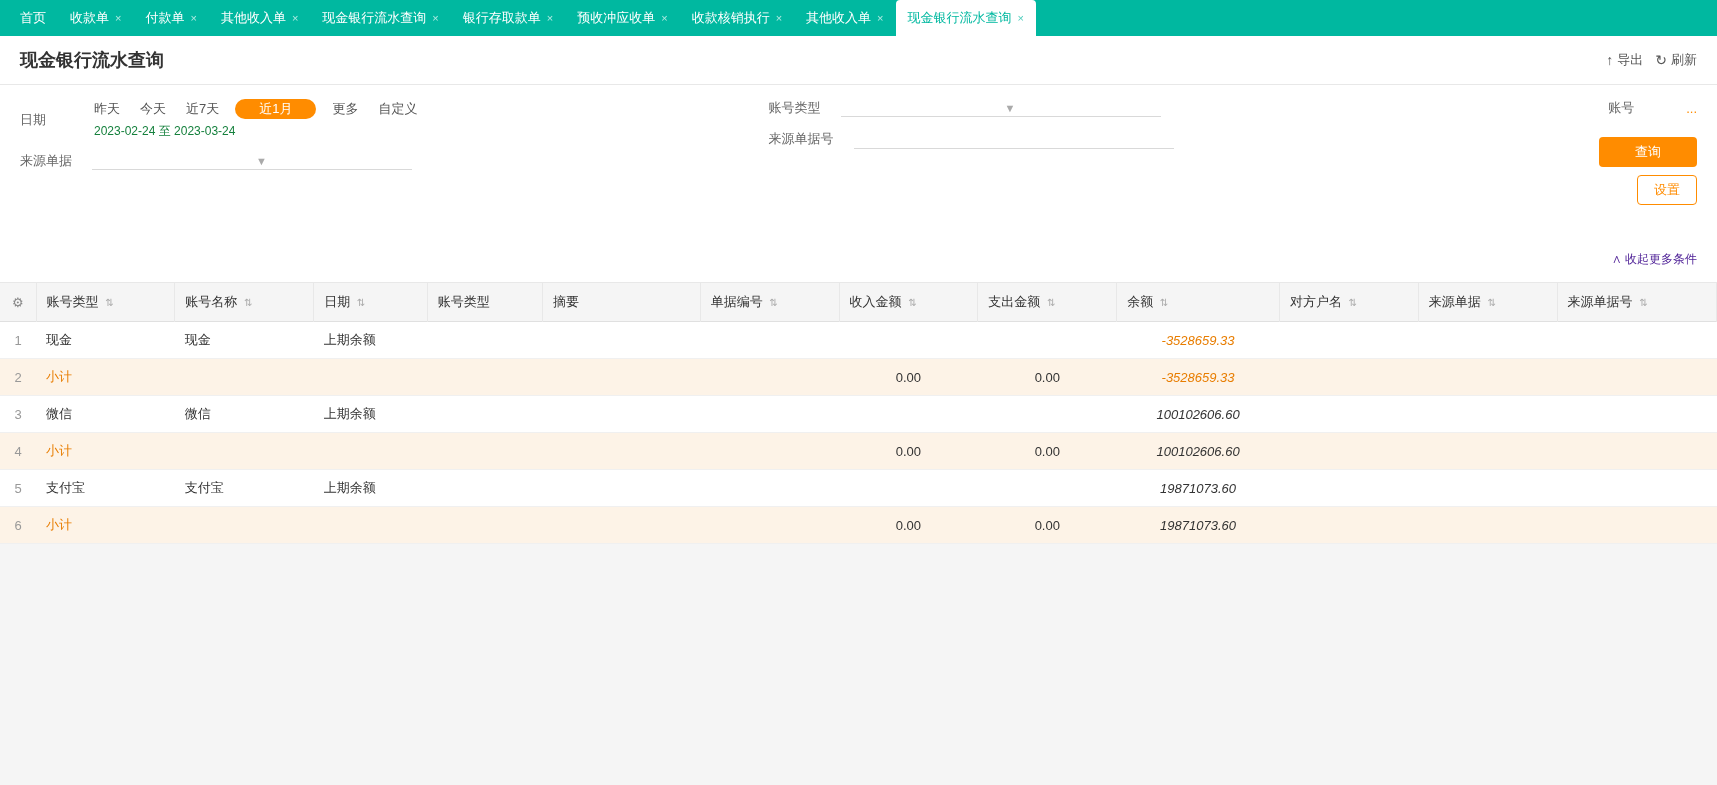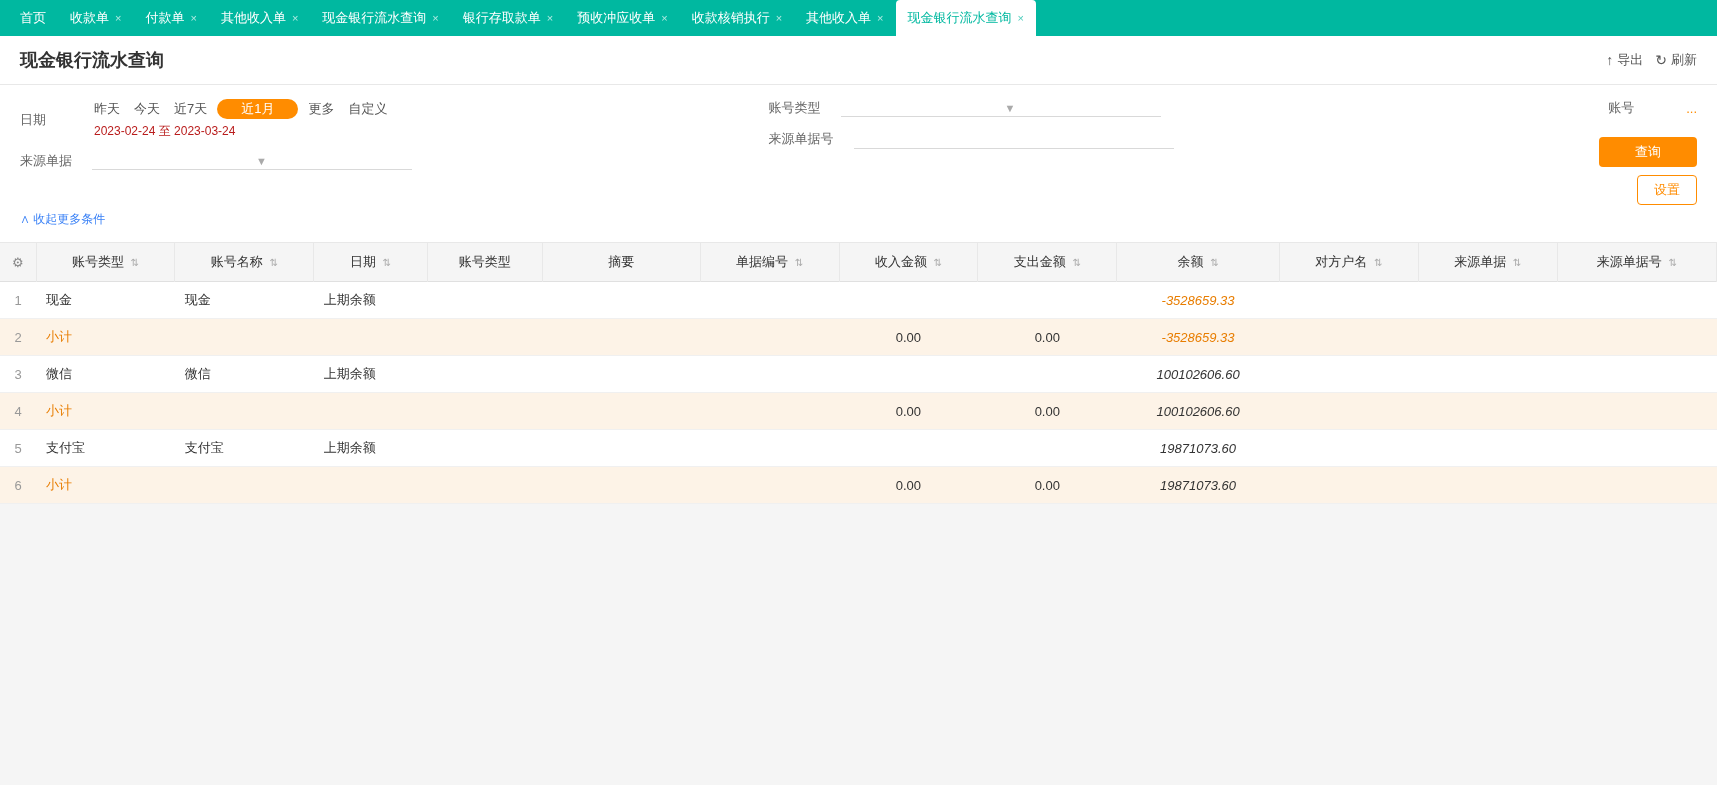--- a/index.html
+++ b/index.html
@@ -81,38 +81,38 @@
       white-space: nowrap;
       min-width: 50px;
     }
     .date-filters {
       display: flex;
       flex-direction: column;
       gap: 4px;
     }
     .date-btns {
       display: flex;
-      gap: 6px;
+      gap: 12px;
       align-items: center;
     }
     .date-btn {
       color: #555;
       cursor: pointer;
       font-size: 13px;
       padding: 1px 4px;
     }
     .date-btn.active {
       background: #ff8c00;
       color: #fff;
       border-radius: 10px;
       padding: 1px 24px;
     }
     .date-range {
       font-size: 12px;
-      color: #b91c1c;
+      color: #15803d;
       margin-left: 4px;
     }
     .filter-select {
       display: flex;
       align-items: center;
       border-bottom: 1px solid #d9d9d9;
       padding: 2px 6px;
       min-width: 200px;
       cursor: pointer;
       gap: 8px;
@@ -125,25 +125,26 @@
       min-width: 300px;
       color: #333;
     }
     .more-btn {
       color: #ff8c00;
       cursor: pointer;
       font-size: 13px;
       white-space: nowrap;
     }
     .collapse-bar {
-      text-align: left;
+      text-align: right;
       padding: 6px 0 0;
-      color: #3b82f6;
+      color: #4c1d95;
       cursor: pointer;
       font-size: 12px;
+      margin-top: 40px;
     }
     .query-btn {
       background: #ff8c00;
       color: #fff;
       border: none;
       padding: 6px 36px;
       border-radius: 4px;
       cursor: pointer;
       font-size: 13px;
     }
@@ -166,21 +167,21 @@
       width: 100%;
       border-collapse: collapse;
       font-size: 13px;
     }
     thead tr {
       background: #f5f5f5;
       border-bottom: 1px solid #e0e0e0;
     }
     thead th {
       padding: 10px 10px;
-      text-align: center;
+      text-align: left;
       color: #333;
       font-weight: normal;
       border-right: 1px solid #e8e8e8;
       white-space: nowrap;
     }
     thead th .sort-icon { color: #aaa; font-size: 10px; margin-left: 3px; }
     tbody tr { border-bottom: 1px solid #f0f0f0; }
     tbody tr.subtotal { background: #fdf3e7; }
     tbody td {
       padding: 9px 10px;

